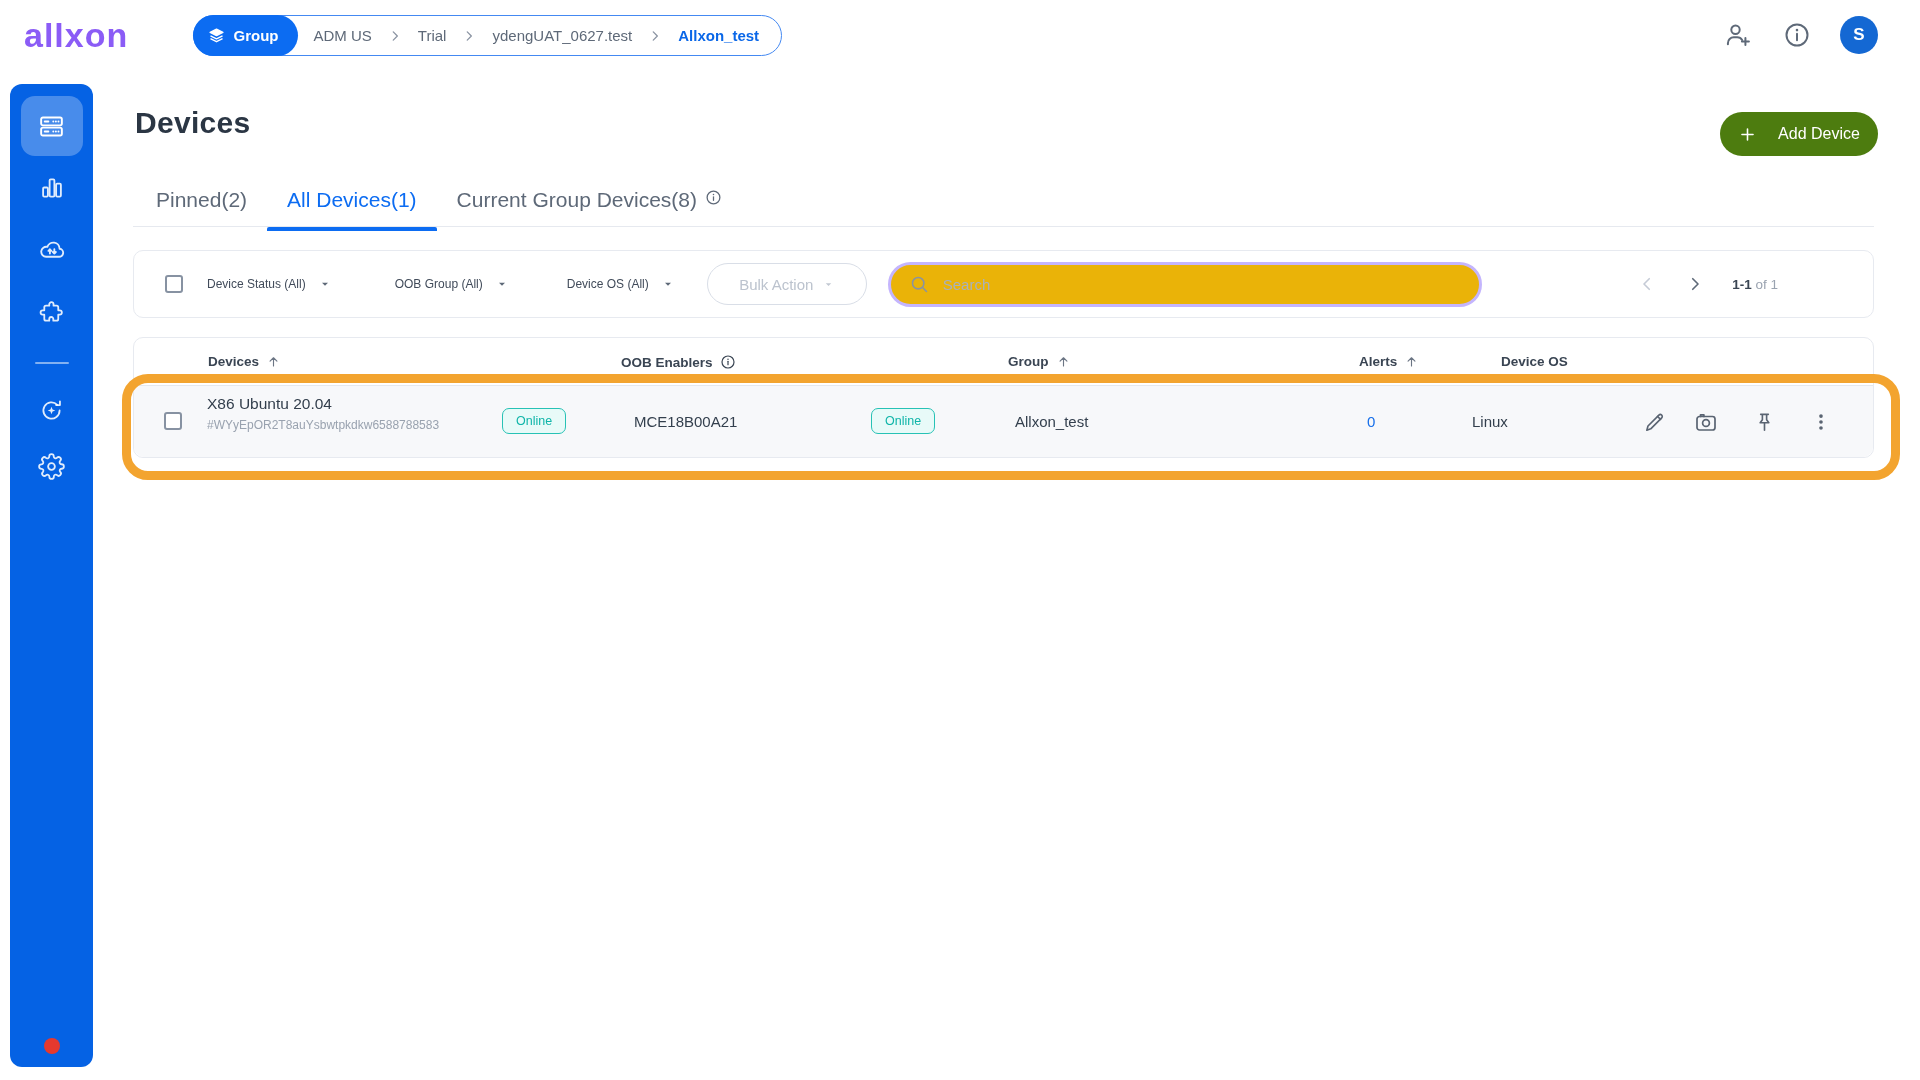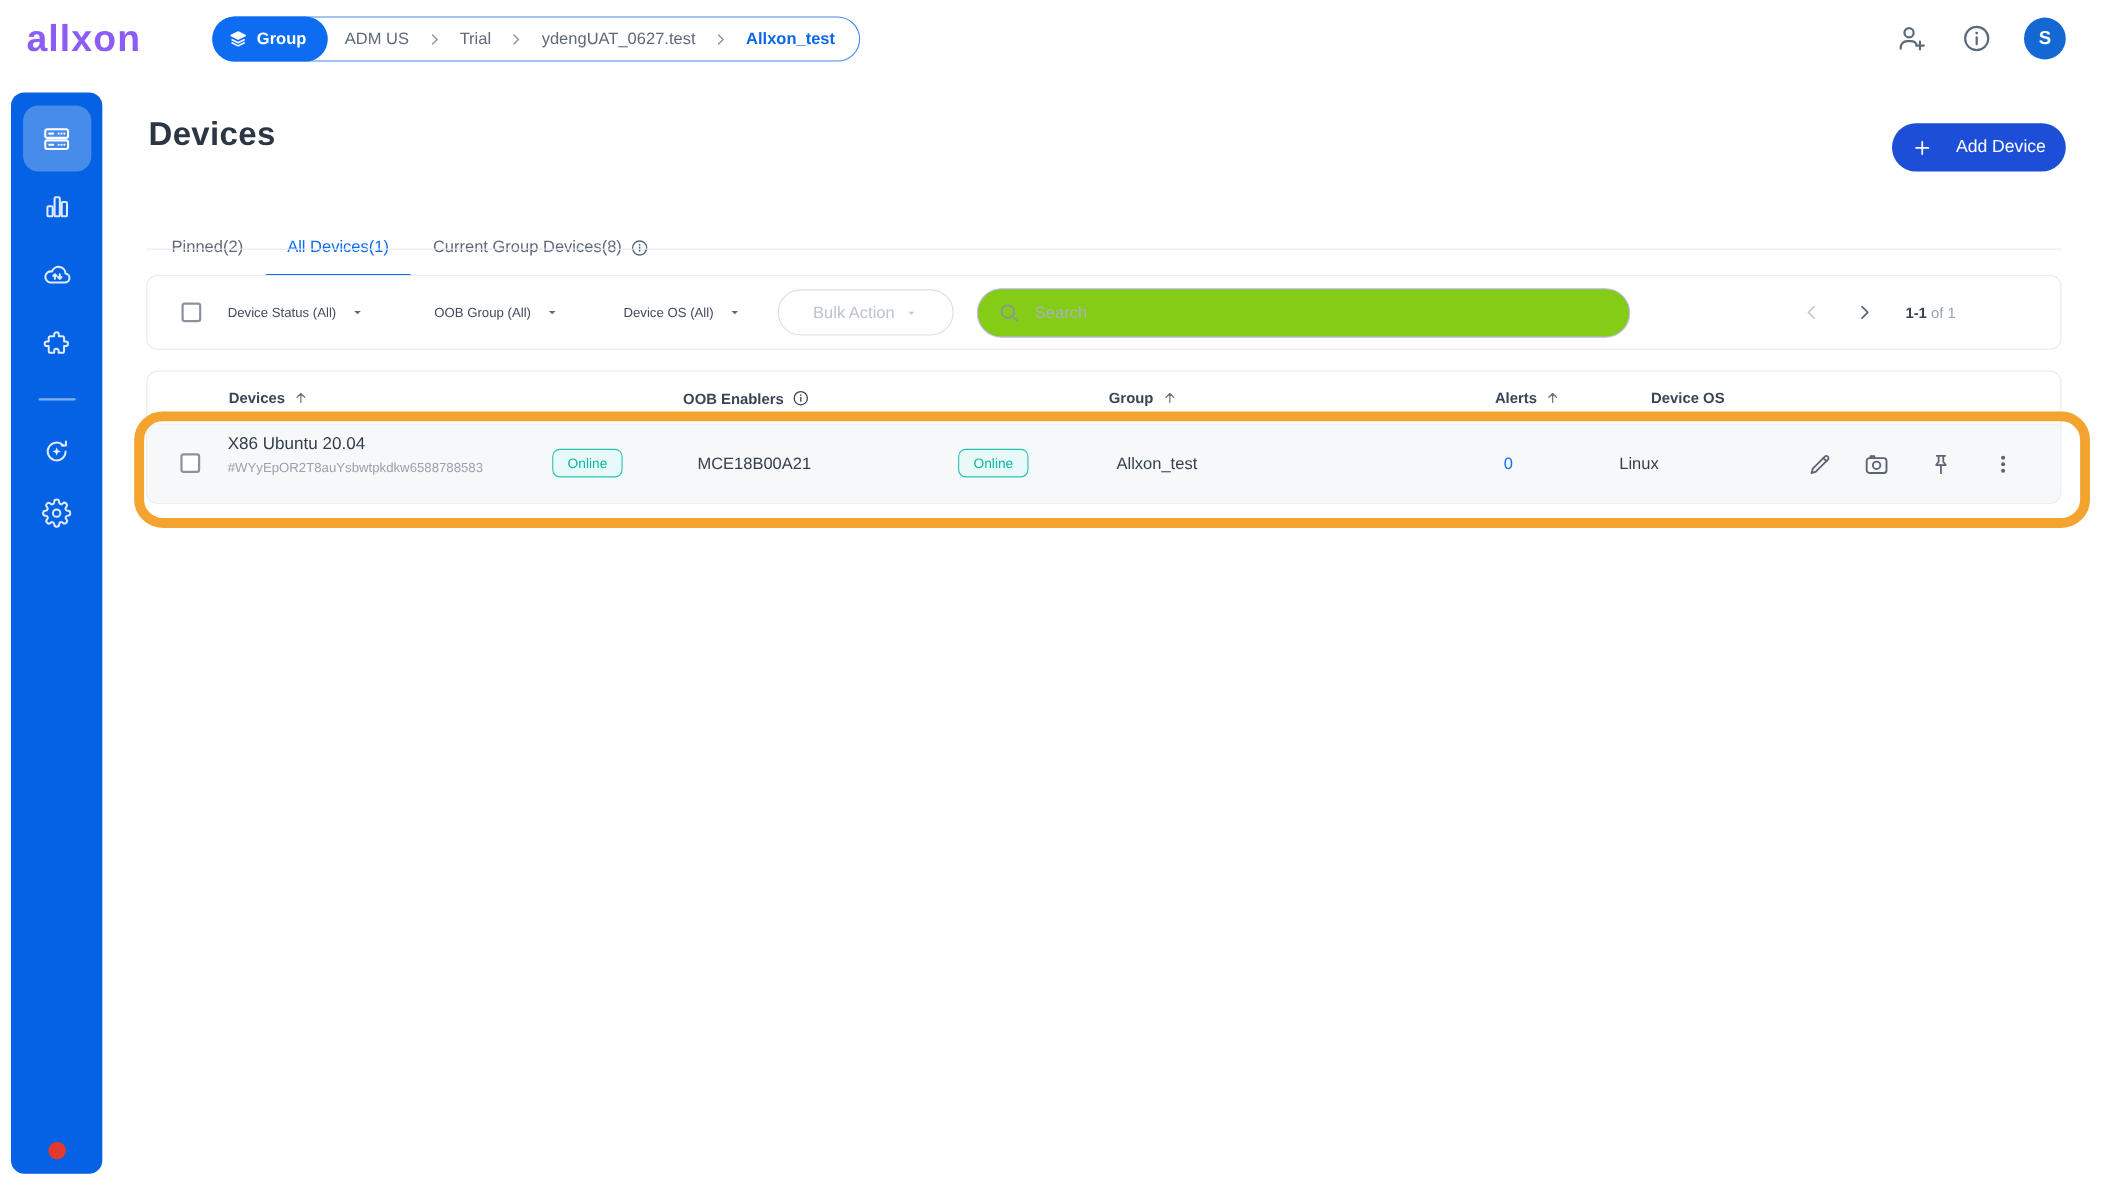--- a/index.html
+++ b/index.html
@@ -37,48 +37,48 @@
   .side-item.active svg { stroke:#fff; }
   .side-divider { position:absolute; left:50%; transform:translateX(-50%); top:278px; width:34px;
     height:2px; background:rgba(255,255,255,.5); border-radius:1px; }
   .presence-dot { position:absolute; left:50%; transform:translateX(-50%); bottom:13px;
     width:16px; height:16px; border-radius:50%; background:#E5392E; }
 
   
   .page-title { position:absolute; left:135px; top:106px; font-size:30px; font-weight:700;
     color:#2B3644; letter-spacing:.3px; }
   .add-btn { position:absolute; left:1720px; top:112px; width:158px; height:44px;
-    border-radius:22px; background:#1d4ed8; color:#fff; font-size:16px; font-weight:500;
+    border-radius:22px; background:#4d7c0f; color:#fff; font-size:16px; font-weight:500;
     display:flex; align-items:center; justify-content:center; gap:21px; border:none; cursor:pointer;
     font-family:"Liberation Sans", sans-serif; }
 
   
   .tabs { position:absolute; left:136px; top:183px; display:flex; }
-  .tab { padding:5px 20px 19px; font-size:15px; color:#5E6978; position:relative;
+  .tab { padding:5px 20px 19px; font-size:21px; color:#5E6978; position:relative;
     background:none; border:none; cursor:pointer; display:flex; align-items:flex-start; gap:8px;
-    font-family:"Liberation Sans", sans-serif;margin-top:28px; }
+    font-family:"Liberation Sans", sans-serif; }
   .tab.active { color:#0C6CF2; font-weight:500; }
   .tab.active::after { content:""; position:absolute; left:0; right:0; bottom:0; height:4px;
     background:#0C6CF2; border-radius:2px 2px 0 0; }
   .tabs-divider { position:absolute; left:133px; top:226px; width:1741px; height:1px; background:#E6E9EF; }
 
   
   .filter-bar { position:absolute; left:133px; top:250px; width:1741px; height:68px;
     background:#fff; border:1px solid #E7EAF0; border-radius:10px;
     display:flex; align-items:center; }
   .cbx { width:18px; height:18px; border:2px solid #8792A2; border-radius:3px; background:#fff;
     cursor:pointer; flex:none; }
   .dd { display:flex; align-items:center; gap:13px; font-size:12px; color:#414B5A;
     background:none; border:none; cursor:pointer; font-family:"Liberation Sans", sans-serif; }
   .bulk-btn { margin-left:33px; width:160px; height:42px; border:1px solid #D9DEE7;
     border-radius:21px; background:#fff; color:#BCC3CE; font-size:15px;
     display:flex; align-items:center; justify-content:center; gap:10px; cursor:default;
     font-family:"Liberation Sans", sans-serif; }
-  .search-box { margin-left:21px; width:594px; height:45px; border:1px solid #c4b5fd;
-    border-radius:23px; display:flex; align-items:center; gap:13px; padding-left:18px; background:#84cc16; }
+  .search-box { margin-left:21px; width:594px; height:45px; border:3px solid #c4b5fd;
+    border-radius:23px; display:flex; align-items:center; gap:13px; padding-left:18px; background:#eab308; }
   .search-box input { border:none; outline:none; flex:1; font-size:15px; color:#414B5A;
     background:transparent; font-family:"Liberation Sans", sans-serif; }
   .search-box input::placeholder { color:#A9B1BD; }
   .pager { margin-left:auto; margin-right:95px; display:flex; align-items:center; gap:26px; }
   .pager-label { font-size:13.5px; color:#9AA3B0; white-space:nowrap; }
   .pager-label b { color:#3A4553; font-weight:700; }
 
   
   .table-card { position:absolute; left:133px; top:337px; width:1741px; height:121px;
     background:#fff; border:1px solid #E7EAF0; border-radius:10px; }

